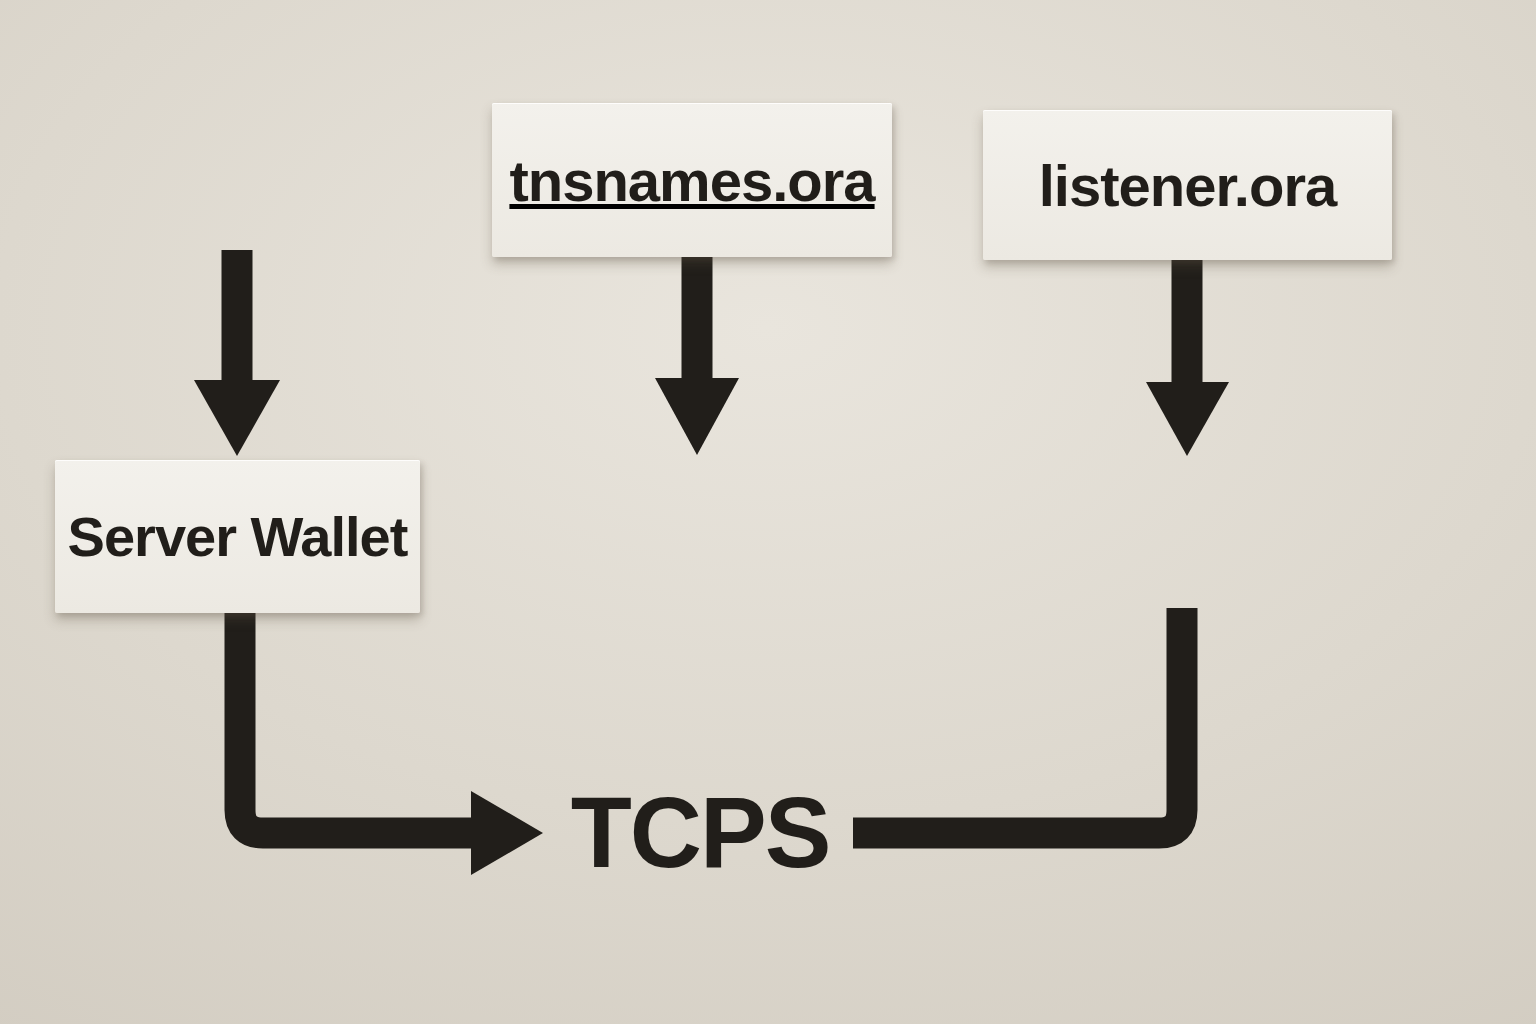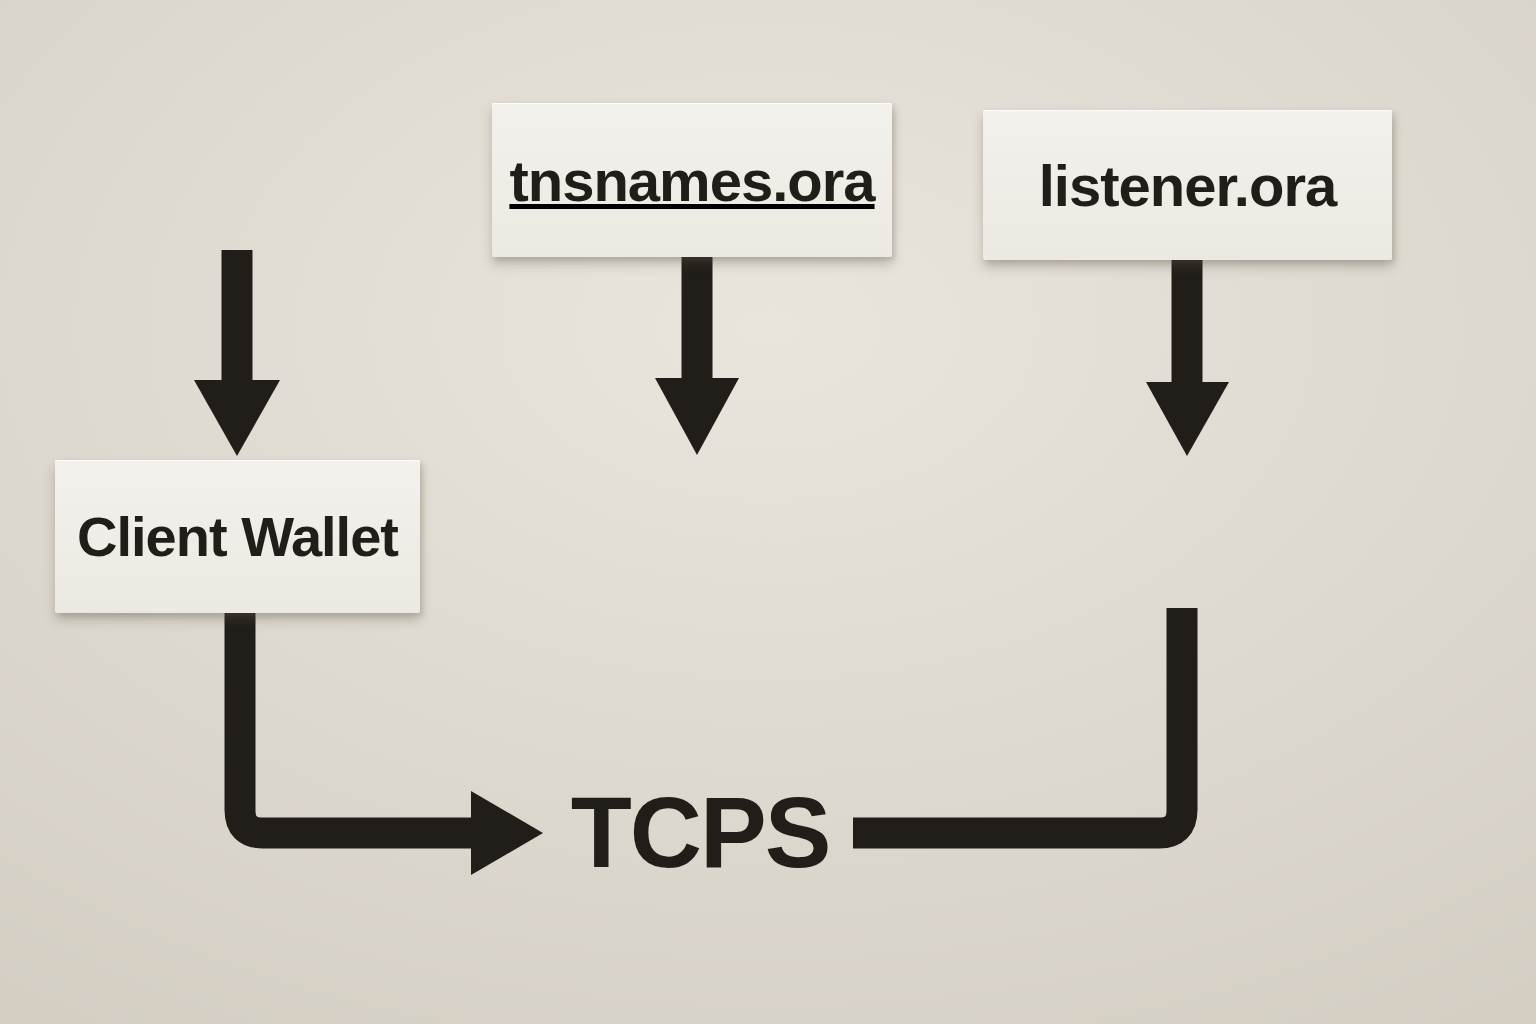--- a/index.html
+++ b/index.html
@@ -121,19 +121,19 @@
 
   <div class="node" id="node-tnsnames">
     <span class="node-label">tnsnames.ora</span>
   </div>
 
   <div class="node" id="node-listener">
     <span class="node-label">listener.ora</span>
   </div>
 
   <div class="node" id="node-client-wallet">
-    <span class="node-label">Client Wallet</span>
+    <span class="node-label">Server Wallet</span>
   </div>
 
 
   <div class="protocol-label">TCPS</div>
 
 </div>
 
 </body></html>

